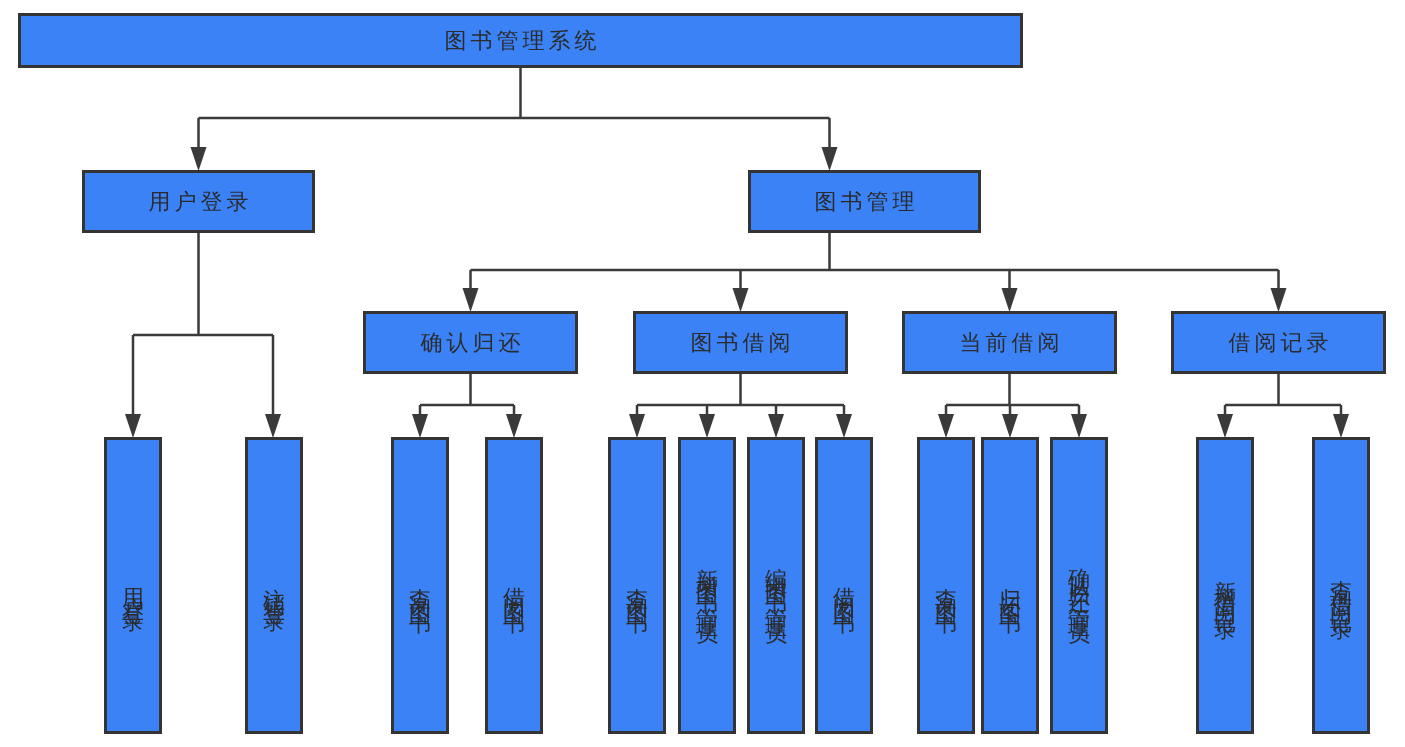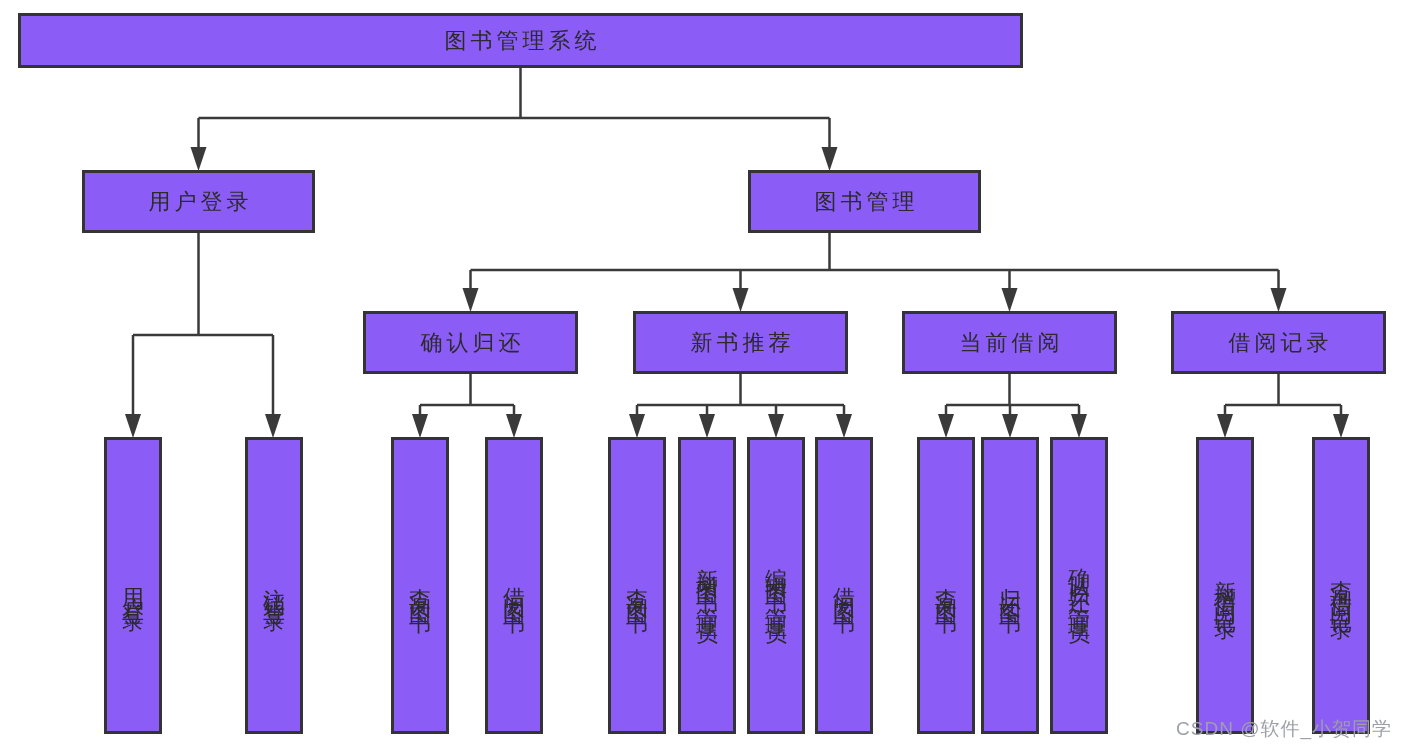--- a/index.html
+++ b/index.html
@@ -12,21 +12,21 @@
     overflow: hidden;
   }
   .connectors { position: absolute; left: 0; top: 0; }
   .connectors path { stroke: #3a3a3a; stroke-width: 2.5; fill: none; }
   .connectors .arrows use, .connectors polygon { fill: #3a3a3a; stroke: none; }
 
   .box {
     position: absolute;
     box-sizing: border-box;
     border: 3px solid #343434;
-    background: #8b5cf6;
+    background: #3b82f6;
     display: flex;
     align-items: center;
     justify-content: center;
   }
   .hbox span {
     font-size: 22px;
     letter-spacing: 4px;
     text-indent: 4px;
     color: #2b2b2b;
     white-space: nowrap;
@@ -101,21 +101,21 @@
     <span>用户登录</span>
   </div>
   <div class="box hbox l2" style="left:748px">
     <span>图书管理</span>
   </div>
 
   <div class="box hbox l3" style="left:363px">
     <span>确认归还</span>
   </div>
   <div class="box hbox l3" style="left:633px">
-    <span>新书推荐</span>
+    <span>图书借阅</span>
   </div>
   <div class="box hbox l3" style="left:902px">
     <span>当前借阅</span>
   </div>
   <div class="box hbox l3" style="left:1171px">
     <span>借阅记录</span>
   </div>
 
   <div class="box vbox" style="left:104px">
     <span class="vtext">用户登录</span>
@@ -154,15 +154,14 @@
     <span class="vtext">确认归还（管理员）</span>
   </div>
 
   <div class="box vbox" style="left:1196px">
     <span class="vtext">新增借阅记录</span>
   </div>
   <div class="box vbox" style="left:1312px">
     <span class="vtext">查询借阅记录</span>
   </div>
 
-  <div class="watermark">CSDN @软件_小贺同学</div>
 
 </div>
 
 </body></html>

